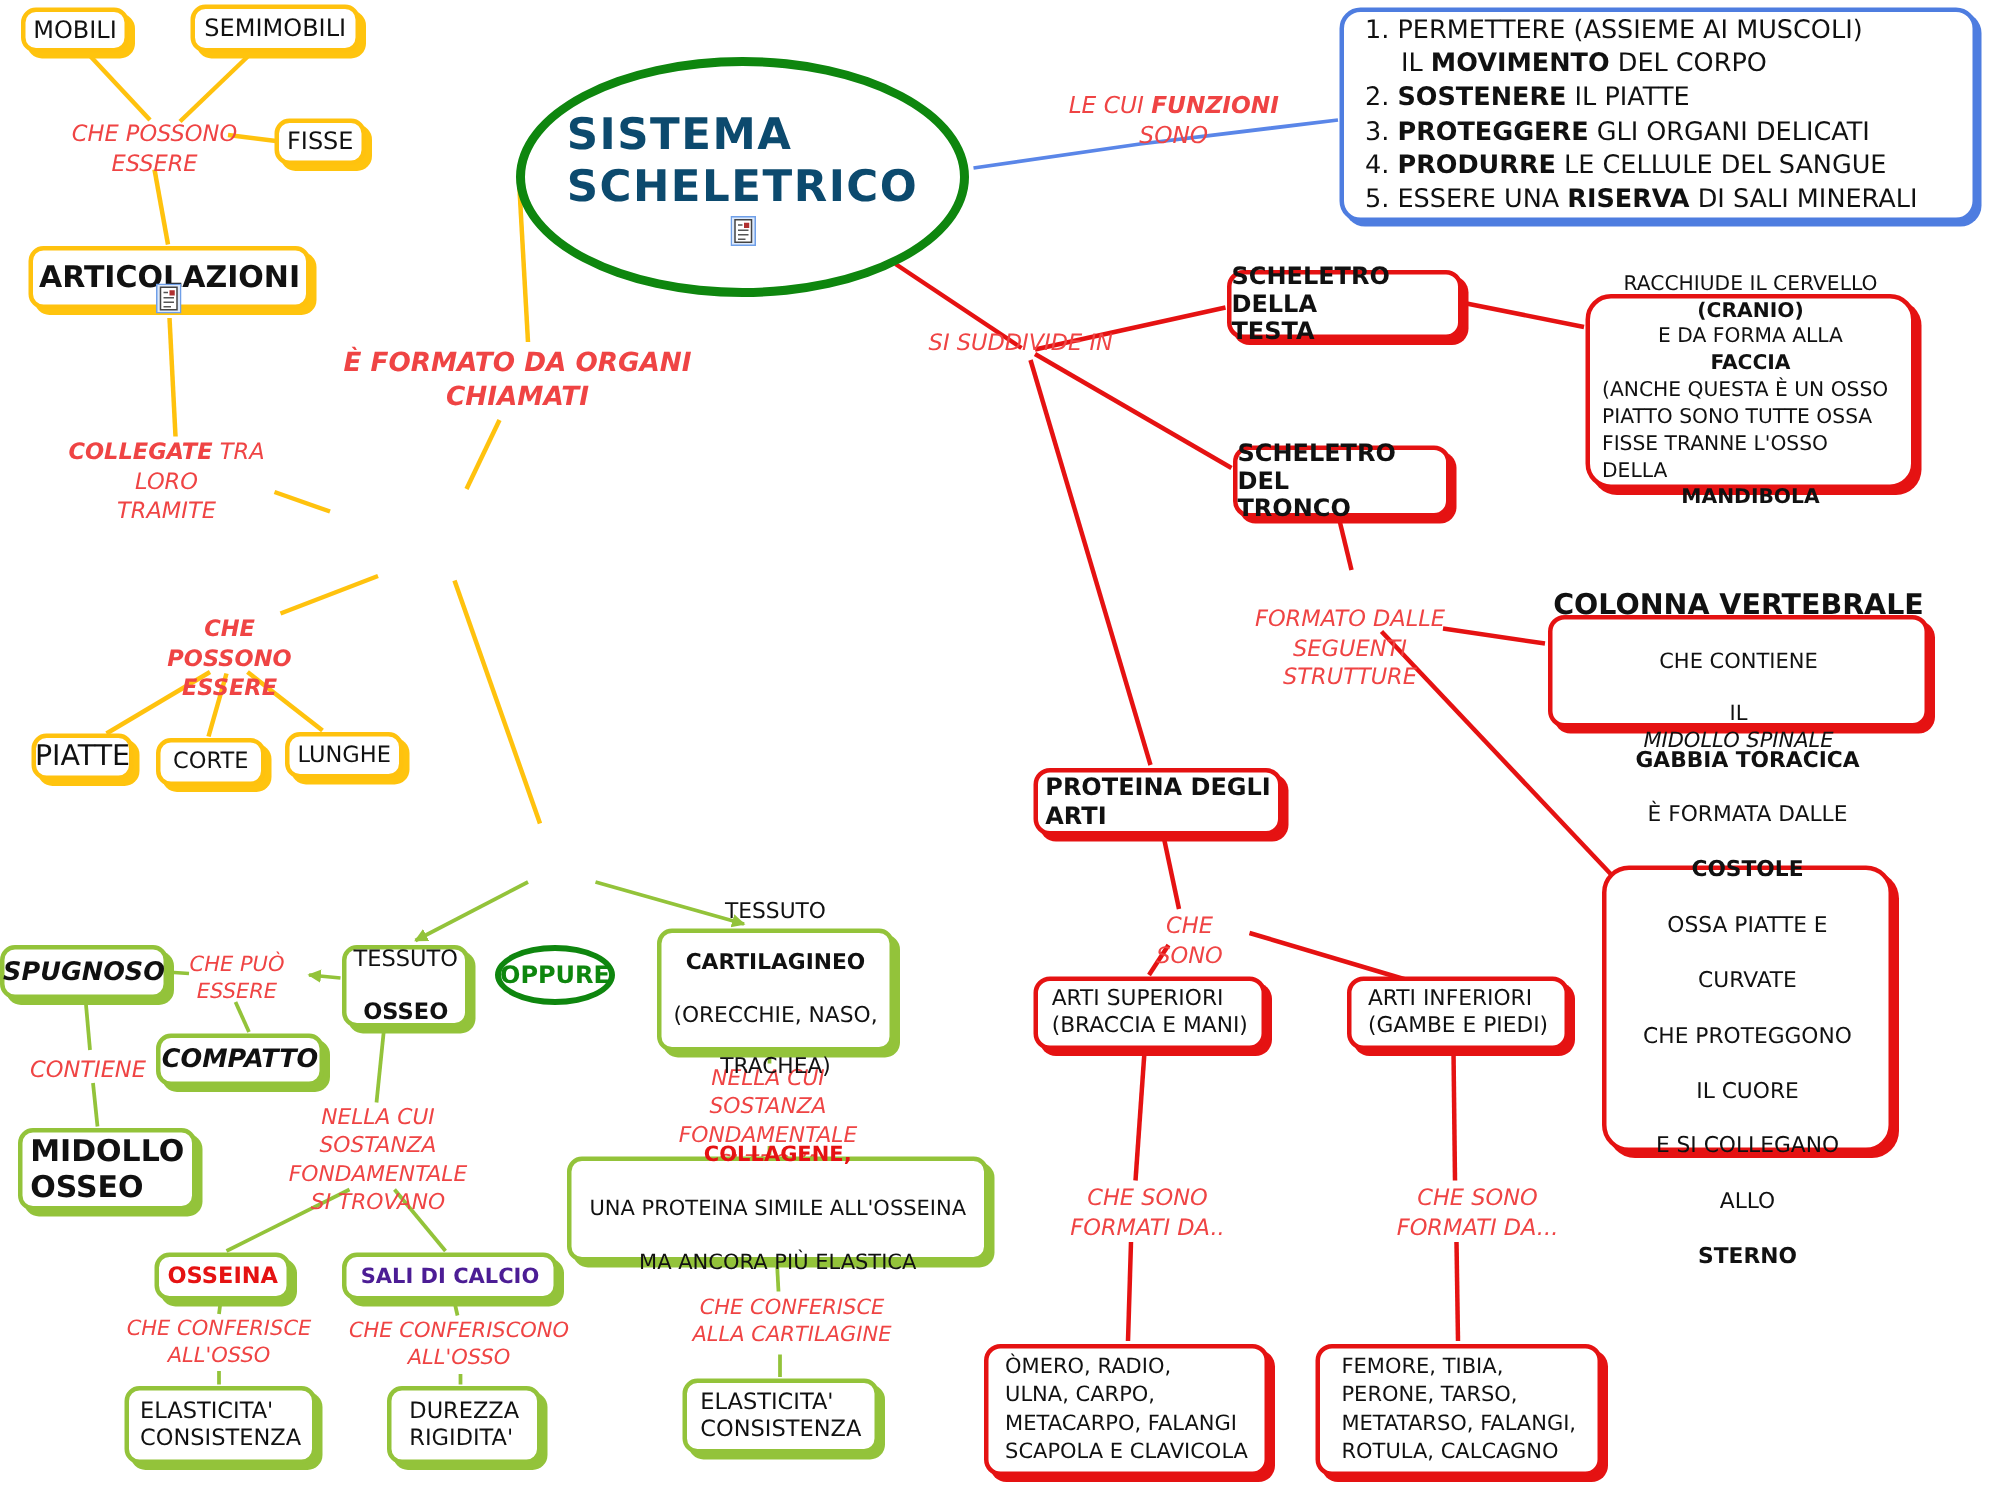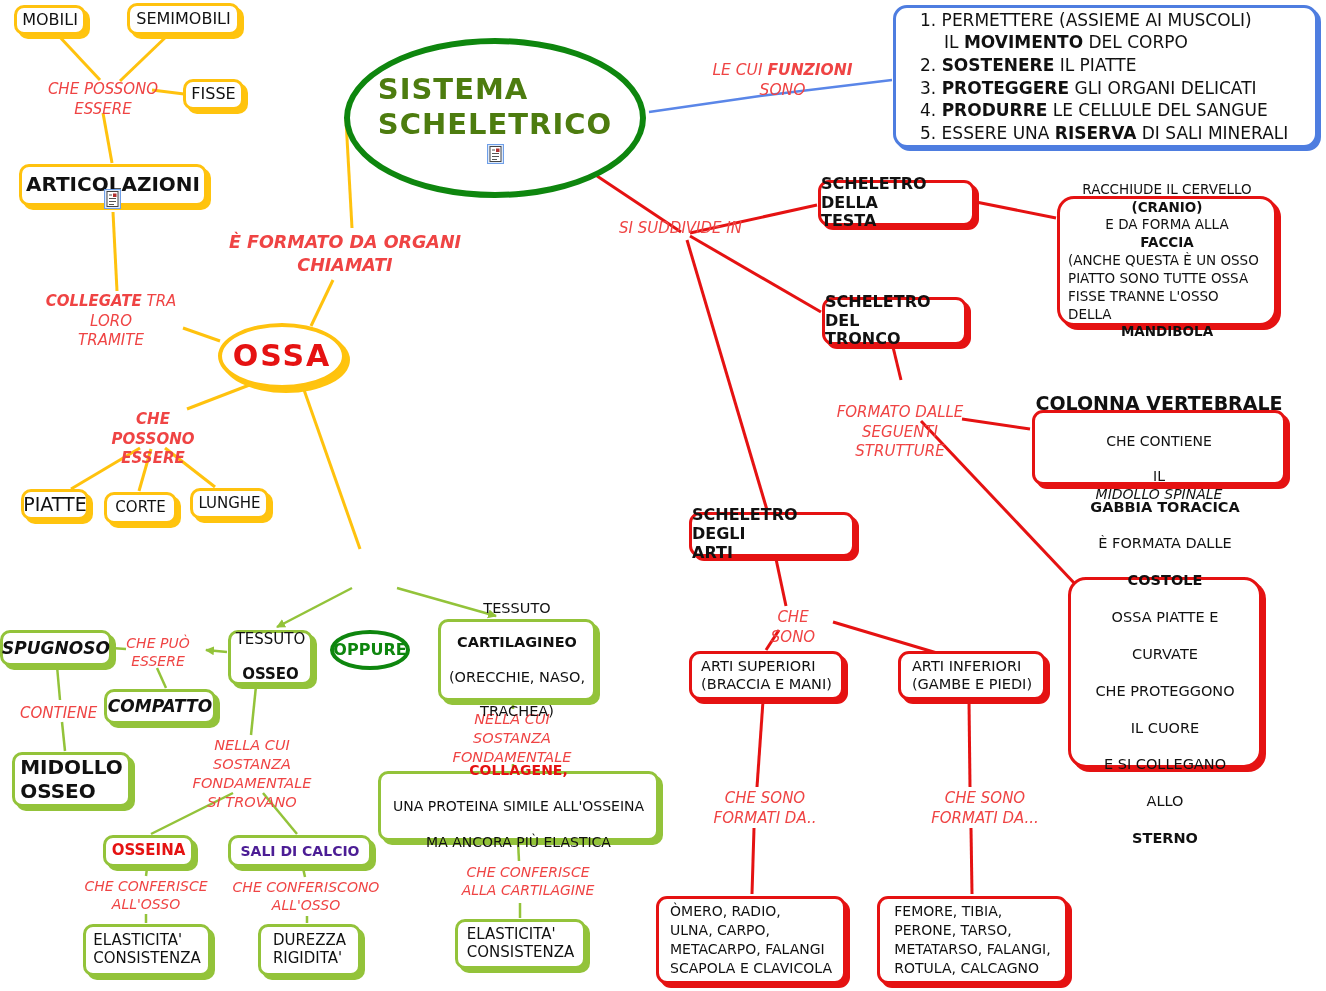--- a/index.html
+++ b/index.html
@@ -14,31 +14,31 @@
   .gbox{border:3px solid #93c33a;border-radius:10px;box-shadow:4px 4px 0 #93c33a;font-size:15px}
   .bbox{border:3px solid #4e7de0;border-radius:14px;box-shadow:3px 3px 0 #4e7de0;font-size:17px}
   .ellipse{border-radius:50%}
   .lbl{position:absolute;z-index:2;text-align:center;font-style:italic;white-space:pre-line;
        line-height:1.3;font-size:15px;color:#ef4444}
   .sb{font-weight:bold}.si{font-style:italic}.slg{font-size:19px}.sred{color:#e51212}
   .sind{padding-left:24px}
   .note-icon{position:absolute;z-index:4}
   
   #n-sistema{left:344px;top:38px;width:302px;height:160px;border:6px solid #0e860e;
-             box-shadow:none;font-size:29px;font-weight:bold;color:#4d7c0f;letter-spacing:1px;line-height:1.2}
+             box-shadow:none;font-size:29px;font-weight:bold;color:#0c4a6e;letter-spacing:1px;line-height:1.2}
   #n-ossa{left:218px;top:323px;width:128px;height:66px;border:4px solid #ffc20e;
           box-shadow:4px 4px 0 #ffc40e;font-size:30px;font-weight:bold;color:#e51212;letter-spacing:2px}
   #n-oppure{left:330px;top:630px;width:80px;height:40px;border:4px solid #0e860e;
             box-shadow:none;font-size:16px;font-weight:bold;color:#0e860e}
   #n-mobili{left:14px;top:5px;width:72px;height:30px}
   #n-semimobili{left:127px;top:3px;width:113px;height:32px}
   #n-fisse{left:183px;top:79px;width:61px;height:31px}
   #n-articolazioni{left:19px;top:164px;width:188px;height:42px;font-size:20px;font-weight:bold}
   #n-funzioni{left:893px;top:5px;width:425px;height:143px;align-items:flex-start;text-align:left;
-              padding:7px 24px;line-height:1.33;white-space:normal;justify-content:center}
+              padding:7px 14px;line-height:1.33;white-space:normal;justify-content:center}
   #n-testa{left:818px;top:180px;width:157px;height:46px;font-weight:bold;font-size:16px}
   #n-cranio{left:1057px;top:196px;width:220px;height:130px;border-radius:17px;font-size:13.5px;
             line-height:1.32;padding:4px 8px;white-space:normal}
   #n-tronco{left:822px;top:297px;width:145px;height:48px;font-weight:bold;font-size:16px}
   #n-colonna{left:1032px;top:410px;width:254px;height:75px;font-size:14px;line-height:1.25}
   #n-arti{left:689px;top:512px;width:166px;height:45px;font-weight:bold;font-size:16px}
   #n-artisup{left:689px;top:651px;width:155px;height:49px;font-size:14.5px}
   #n-artiinf{left:898px;top:651px;width:148px;height:49px;font-size:14.5px}
   #n-gabbia{left:1068px;top:577px;width:194px;height:191px;border-radius:18px;font-size:14.5px;line-height:1.27}
   #n-ossasup{left:656px;top:896px;width:190px;height:88px;font-size:14px;line-height:1.35}
@@ -174,21 +174,20 @@
 ALL'OSSO</div>
   <div class="lbl" id="l-confosso2">CHE CONFERISCONO
 ALL'OSSO</div>
   <div class="lbl" id="l-confcart">CHE CONFERISCE
 ALLA CARTILAGINE</div>
 
   <div class="node ybox" id="n-mobili">MOBILI</div>
   <div class="node ybox" id="n-semimobili">SEMIMOBILI</div>
   <div class="node ybox" id="n-fisse">FISSE</div>
   <div class="node ybox" id="n-articolazioni">ARTICOLAZIONI</div>
-  <div class="node ybox ellipse" id="n-ossa">OSSA</div>
   <div class="node ybox" id="n-piatte">PIATTE</div>
   <div class="node ybox" id="n-corte">CORTE</div>
   <div class="node ybox" id="n-lunghe">LUNGHE</div>
 
   <div class="node ellipse" id="n-sistema">
     <span>SISTEMA
 SCHELETRICO</span>
     <svg width="17" height="20" viewBox="0 0 17 20" style="margin-top:2px">
       <rect x="0.5" y="0.5" width="16" height="19" fill="#dce9fb" stroke="#6f9fe8"></rect>
       <rect x="3" y="2.5" width="11" height="15" fill="#ffffff" stroke="#444444"></rect>
@@ -224,21 +223,21 @@
       <span>RACCHIUDE IL CERVELLO </span>
       <span class="sb">(CRANIO)</span>
       <span> E DA FORMA ALLA </span>
       <span class="sb">FACCIA</span>
       <span> (ANCHE QUESTA È UN OSSO PIATTO SONO TUTTE OSSA FISSE TRANNE L'OSSO DELLA </span>
       <span class="sb">MANDIBOLA</span>
     </div>
   <div class="node rbox" id="n-tronco">SCHELETRO DEL
 TRONCO</div>
   <div class="node rbox" id="n-colonna"><span class="sb slg">COLONNA VERTEBRALE</span><br><span>CHE CONTIENE</span><br><span>IL </span><span class="si">MIDOLLO SPINALE</span></div>
-  <div class="node rbox" id="n-arti">SCHELETRO DEGLI
+  <div class="node rbox" id="n-arti">PROTEINA DEGLI
 ARTI</div>
   <div class="node rbox" id="n-artisup">ARTI SUPERIORI
 (BRACCIA E MANI)</div>
   <div class="node rbox" id="n-artiinf">ARTI INFERIORI
 (GAMBE E PIEDI)</div>
   <div class="node rbox" id="n-gabbia"><span class="sb">GABBIA TORACICA</span><br><span>È FORMATA DALLE</span><br><span class="sb">COSTOLE</span><br><span>OSSA PIATTE E</span><br><span>CURVATE</span><br><span>CHE PROTEGGONO</span><br><span>IL CUORE</span><br><span>E SI COLLEGANO</span><br><span>ALLO</span><br><span class="sb">STERNO</span></div>
   <div class="node rbox" id="n-ossasup">ÒMERO, RADIO,
 ULNA, CARPO,
 METACARPO, FALANGI
 SCAPOLA E CLAVICOLA</div>

